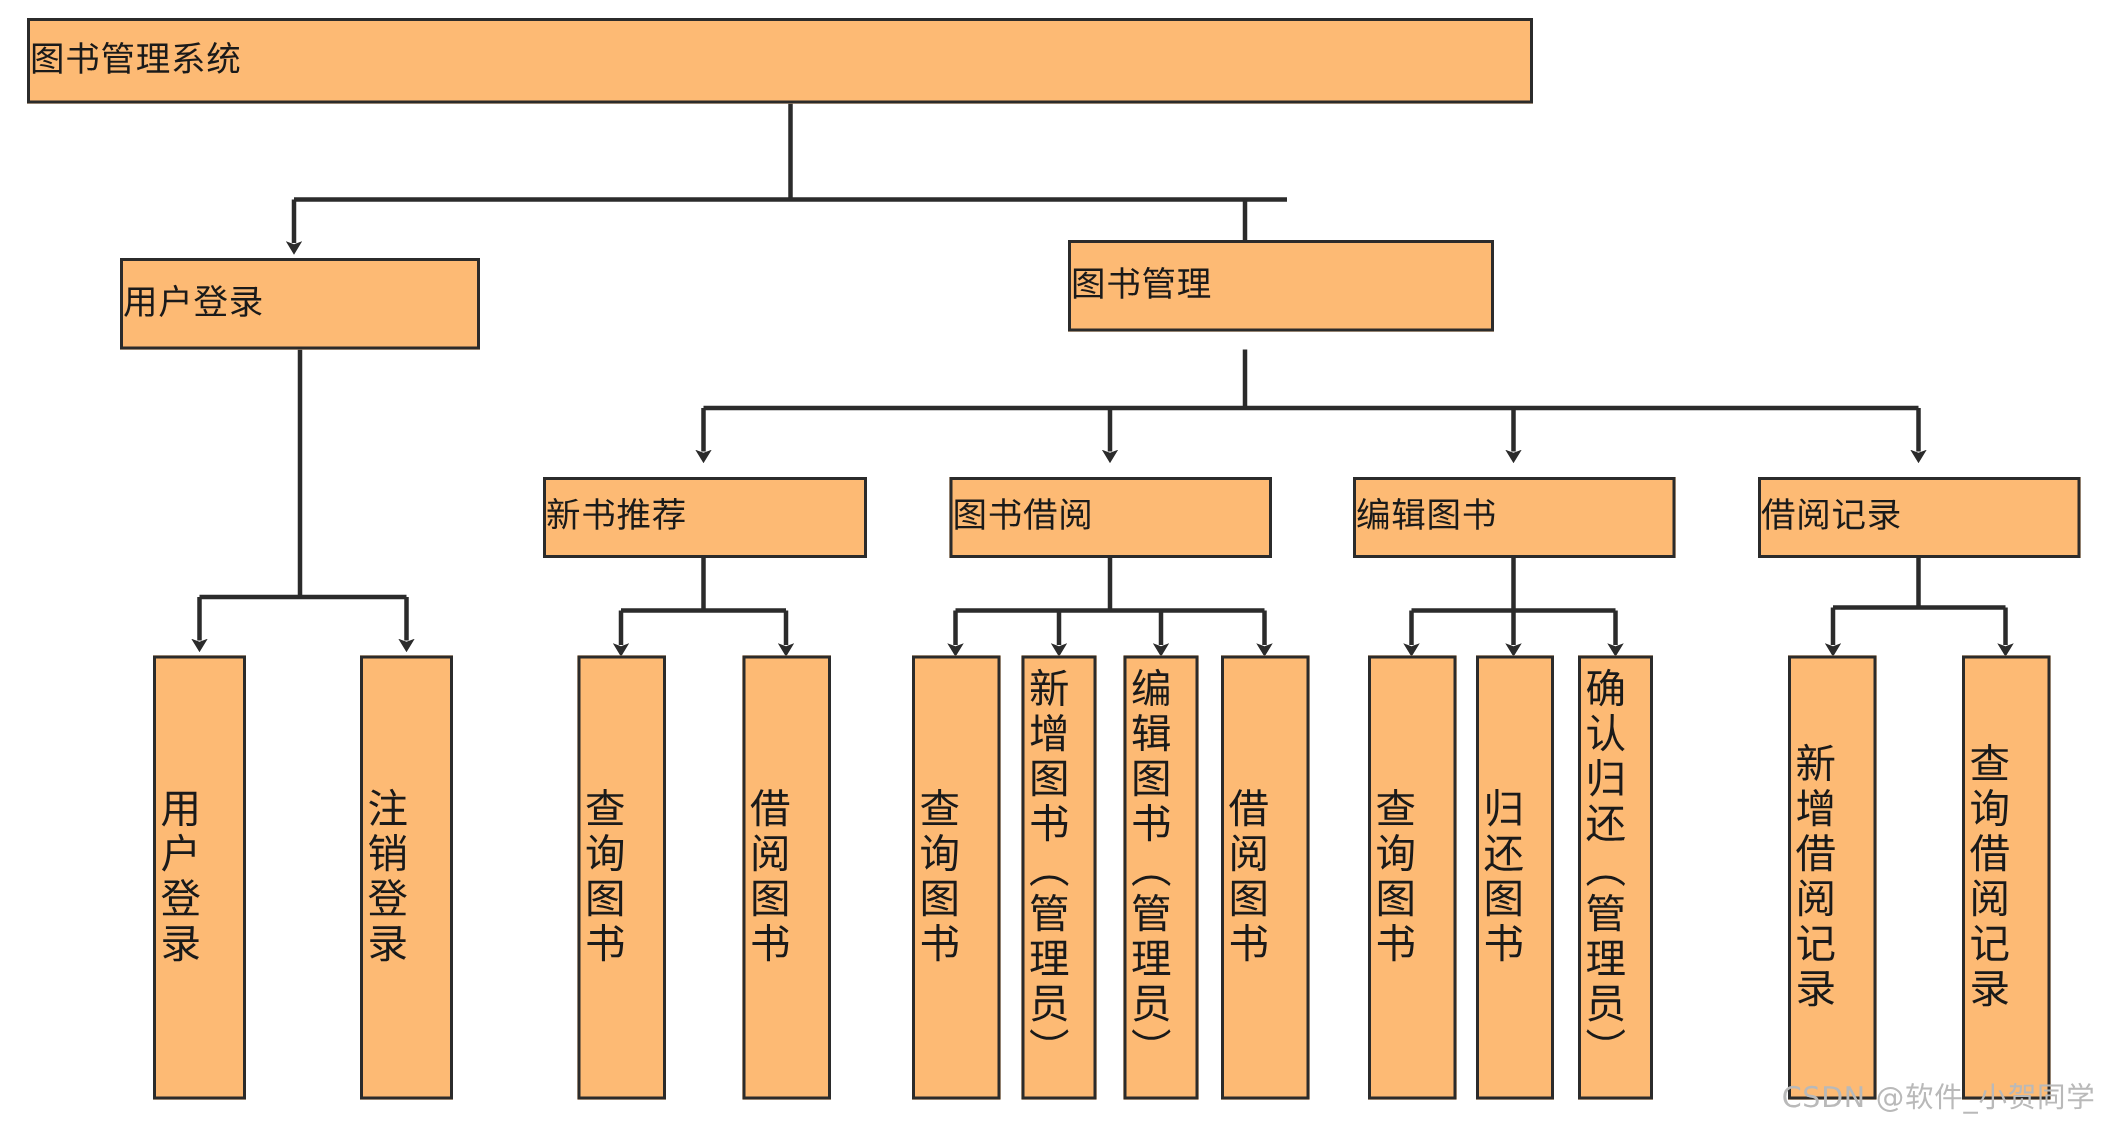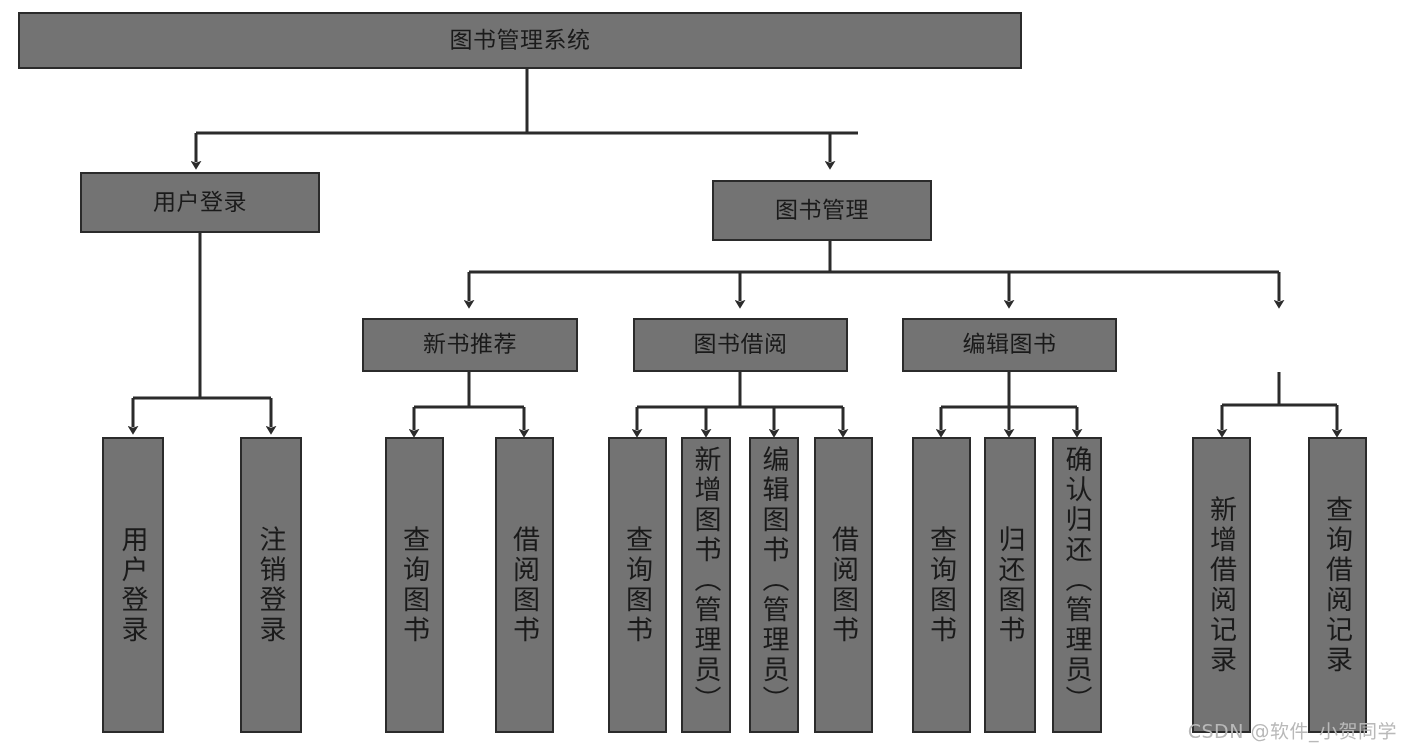--- a/index.html
+++ b/index.html
@@ -23,25 +23,24 @@
   #edge-layer {
     position: absolute;
     left: 0;
     top: 0;
     width: 1405px;
     height: 747px;
   }
   .node {
     position: absolute;
     box-sizing: border-box;
-    background: #737373;
+    background: #fdba74;
     border: 2.5px solid #2b2b2b;
     display: flex;
     align-items: center;
-    justify-content: center;
     z-index: 2;
   }
   .node-label {
     color: #1a1a1a;
     text-align: center;
     line-height: 1.18;
     white-space: nowrap;
     letter-spacing: 0.5px;
   }
   
@@ -139,36 +138,39 @@
   </svg>
 
   <div class="node root horiz" style="left:18px; top:12px; width:1004px; height:57px;">
     <span class="node-label">图书管理系统</span>
   </div>
 
   <div class="node horiz" style="left:80px; top:172px; width:240px; height:61px;">
     <span class="node-label">用户登录</span>
   </div>
 
-  <div class="node horiz" style="left:712px; top:180px; width:220px; height:61px;">
+  <div class="node horiz" style="left:712px; top:160px; width:284px; height:61px;">
     <span class="node-label">图书管理</span>
   </div>
 
   <div class="node horiz" style="left:633px; top:318px; width:215px; height:54px;">
     <span class="node-label">图书借阅</span>
   </div>
 
   <div class="node horiz" style="left:362px; top:318px; width:216px; height:54px;">
     <span class="node-label">新书推荐</span>
   </div>
 
   <div class="node horiz" style="left:902px; top:318px; width:215px; height:54px;">
     <span class="node-label">编辑图书</span>
   </div>
 
+  <div class="node horiz" style="left:1172px; top:318px; width:215px; height:54px;">
+    <span class="node-label">借阅记录</span>
+  </div>
 
   <div class="node vert centered" style="left:102px; top:437px; width:62px; height:296px;">
     <span class="node-label">用户登录</span>
   </div>
 
   <div class="node vert centered" style="left:240px; top:437px; width:62px; height:296px;">
     <span class="node-label">注销登录</span>
   </div>
 
   <div class="node vert centered" style="left:385px; top:437px; width:59px; height:296px;">

